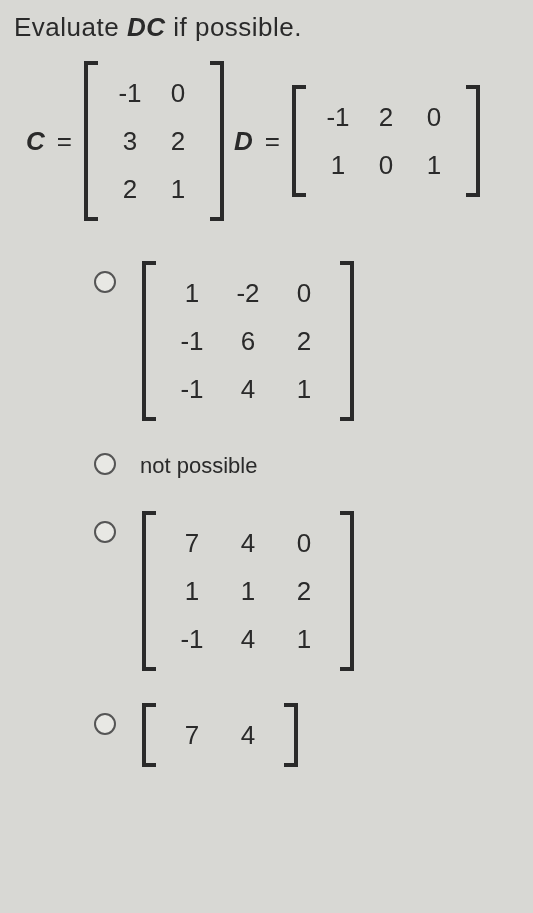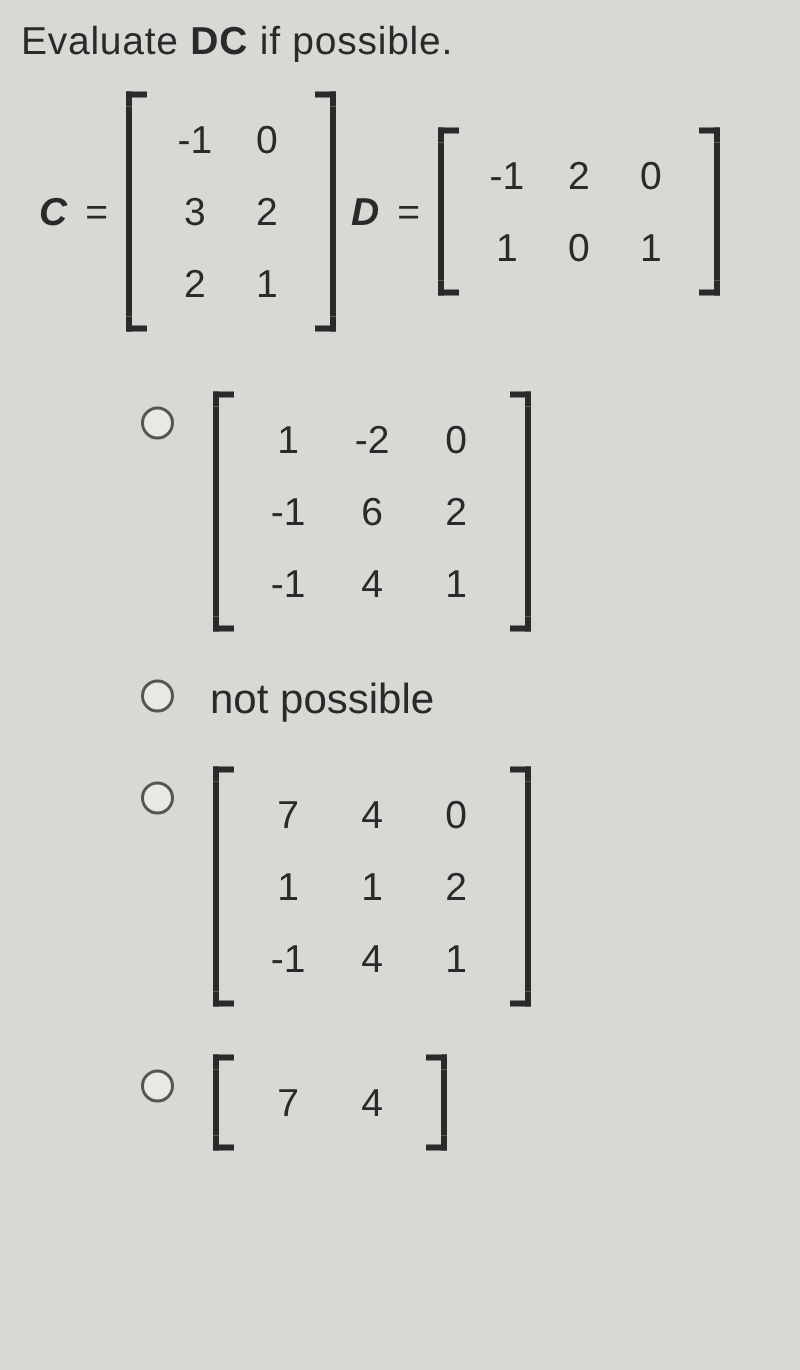--- a/index.html
+++ b/index.html
@@ -11,21 +11,21 @@
       color: #2a2a2a;
       padding: 12px 14px;
       overflow: hidden;
     }
     .question {
       font-size: 26px;
       font-weight: 400;
       margin-bottom: 18px;
       letter-spacing: 0.5px;
     }
-    .question .var { font-weight: bold; }
+    .question .var { font-style: italic; font-weight: bold; }
     .matrices-row {
       display: flex;
       align-items: center;
       gap: 8px;
       margin-left: 12px;
       margin-bottom: 40px;
     }
     .mlabel {
       font-size: 26px;
       font-style: italic;
@@ -79,21 +79,21 @@
       width: 22px;
       height: 22px;
       border: 2.5px solid #555;
       border-radius: 50%;
       background: #e8e8e4;
       flex-shrink: 0;
       margin-top: 10px;
     }
     .option.text-opt .radio { margin-top: 0; }
     .opt-label {
-      font-size: 28px;
+      font-size: 22px;
       line-height: 26px;
     }
     .option .matrix .cell { min-width: 56px; }
     .option.last { margin-bottom: 0; }
   </style>
 </head>
 <body>
 
 <div class="question">
   <span>Evaluate </span><span class="var">DC</span><span> if possible.</span>

